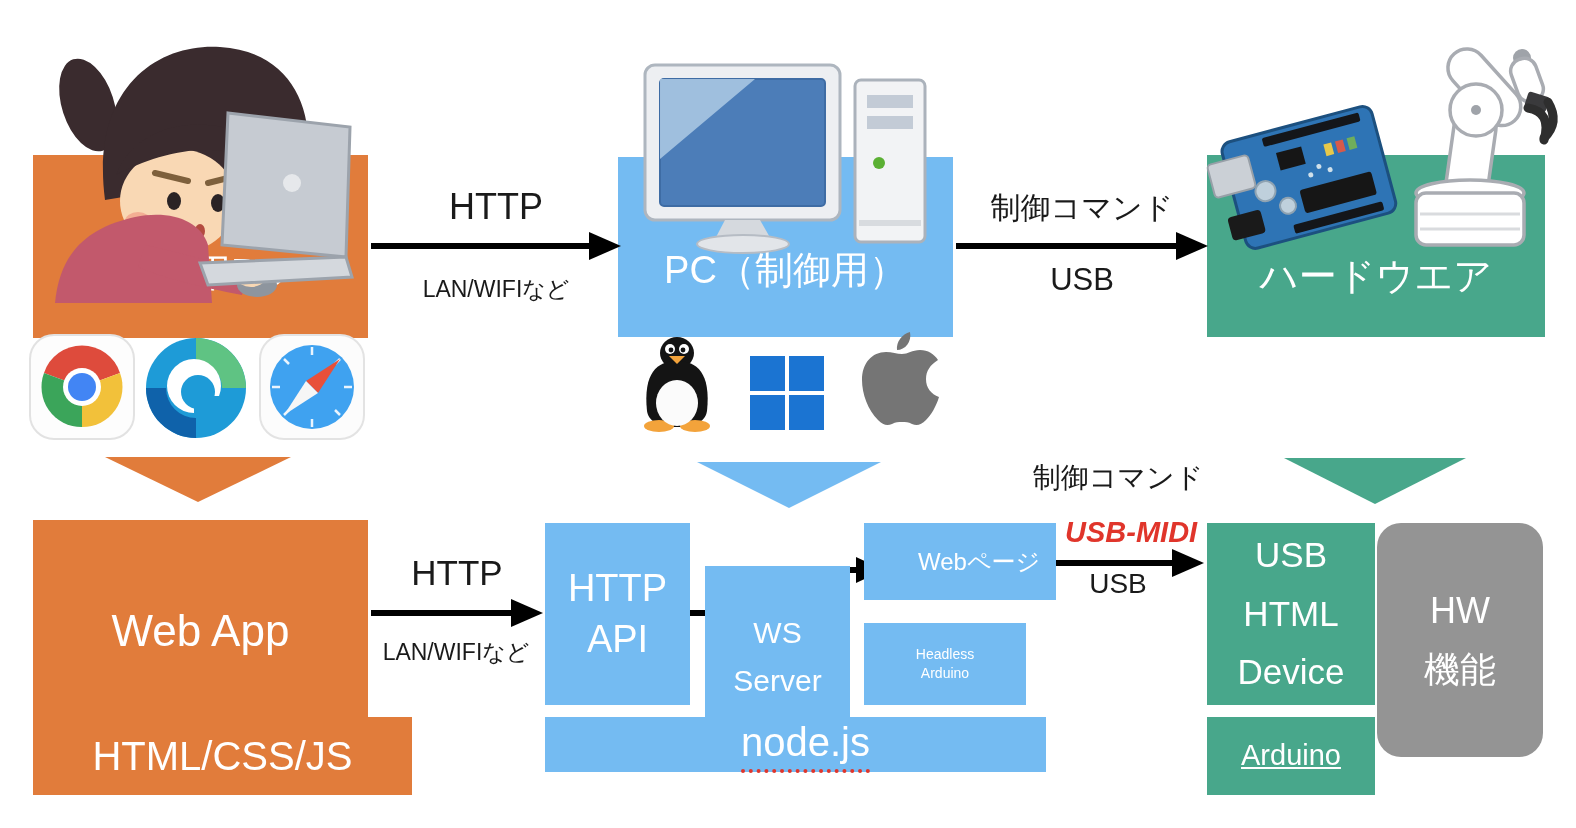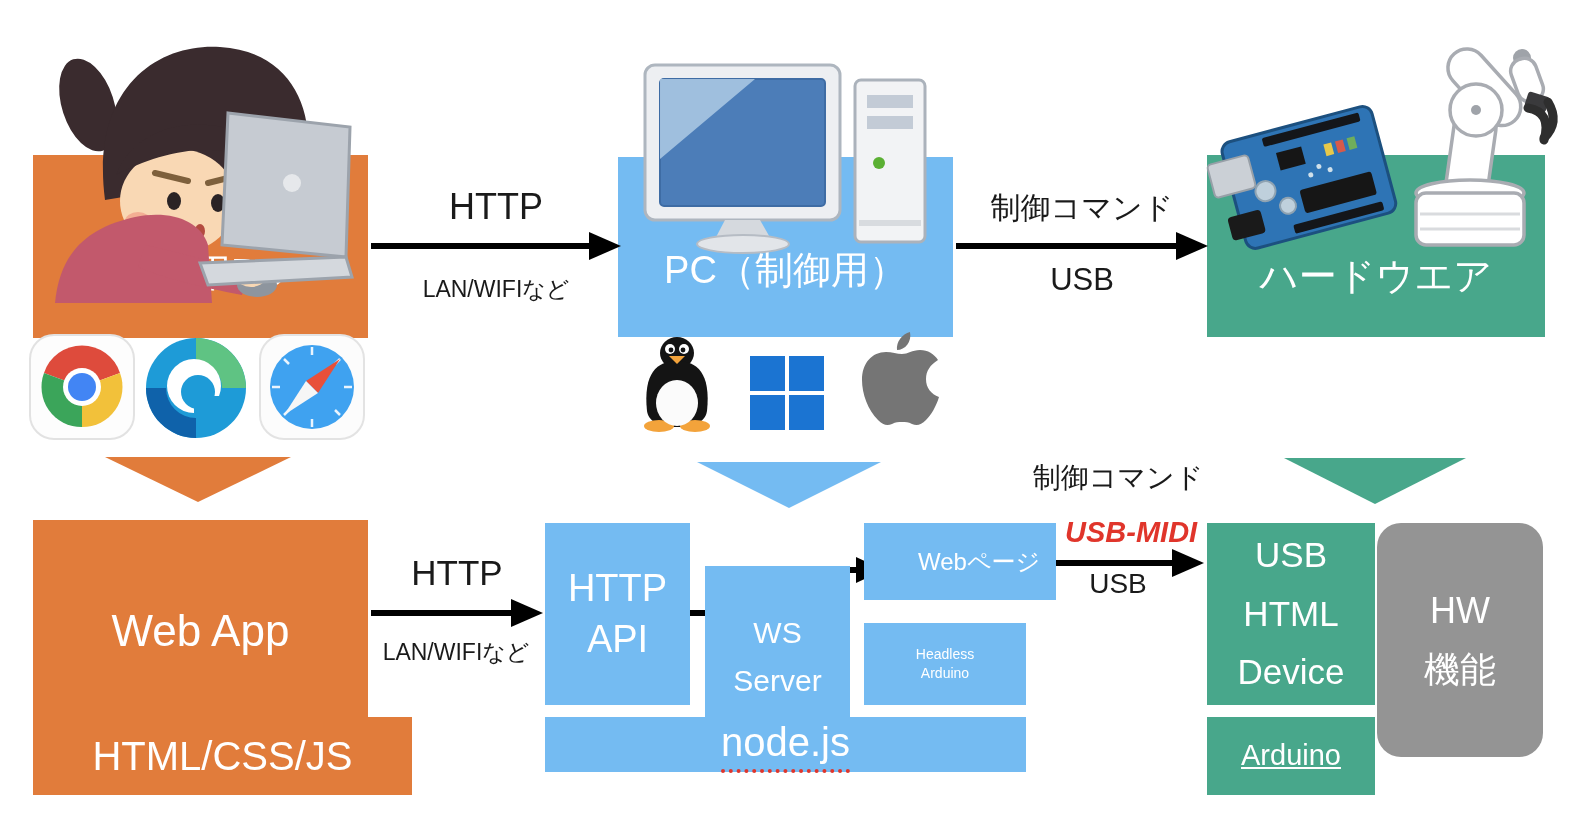--- a/index.html
+++ b/index.html
@@ -235,21 +235,21 @@
 
   <div class="box blue" style="left:864px;top:523px;width:154px;height:77px;font-size:24px;padding-left:38px;">
     <span>Webページ</span>
   </div>
 
   <div class="box blue" style="left:864px;top:623px;width:162px;height:82px;font-size:14px;line-height:1.35;">
     <span>Headless</span>
     <span>Arduino</span>
   </div>
 
-  <div class="box blue" style="left:545px;top:717px;width:481px;height:55px;font-size:40px;">
+  <div class="box blue" style="left:545px;top:717px;width:481px;height:55px;font-size:40px;padding-left:20px;">
     <span class="underline-red">node.js</span>
   </div>
 
   <div class="box green" style="left:1207px;top:523px;width:168px;height:182px;font-size:35px;line-height:1.68;">
     <span>USB</span>
     <span>HTML</span>
     <span>Device</span>
   </div>
 
   <div class="box gray" style="left:1377px;top:523px;width:166px;height:234px;font-size:36px;line-height:1.65;border-radius:24px;">

